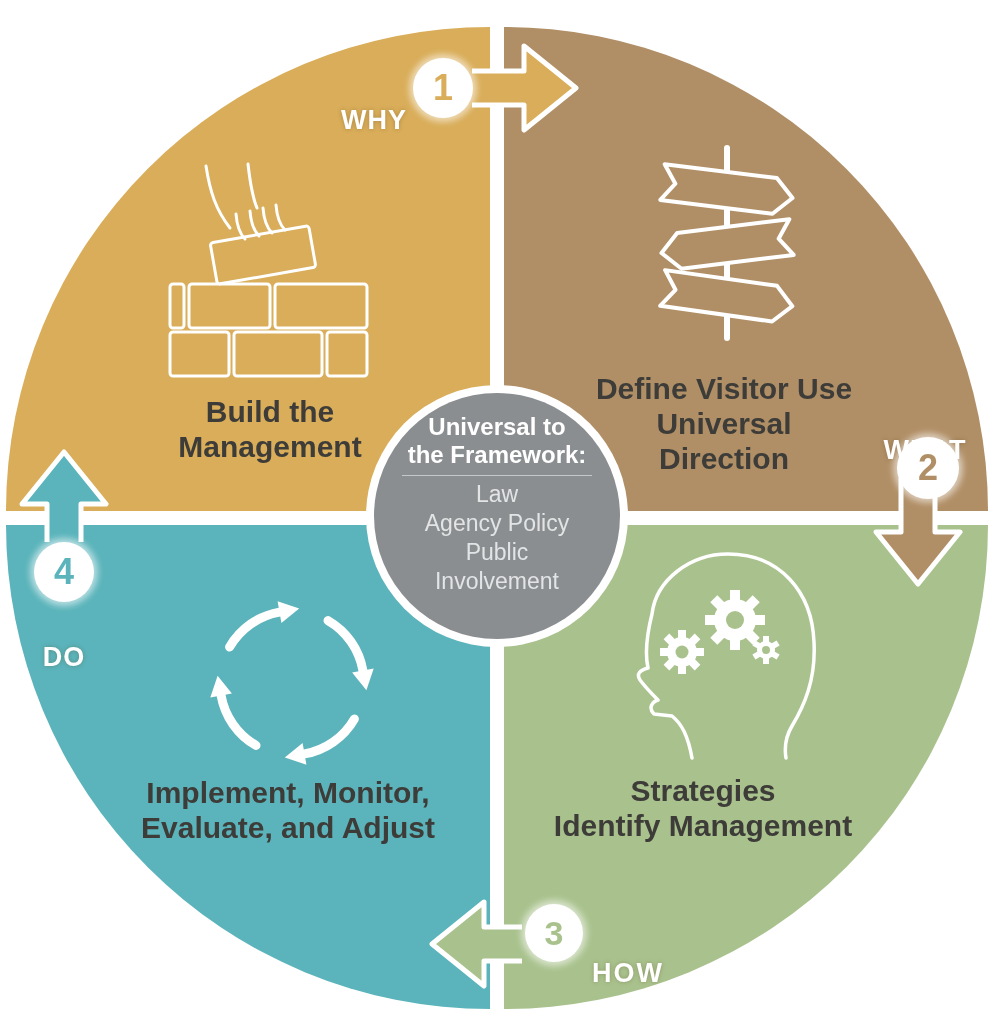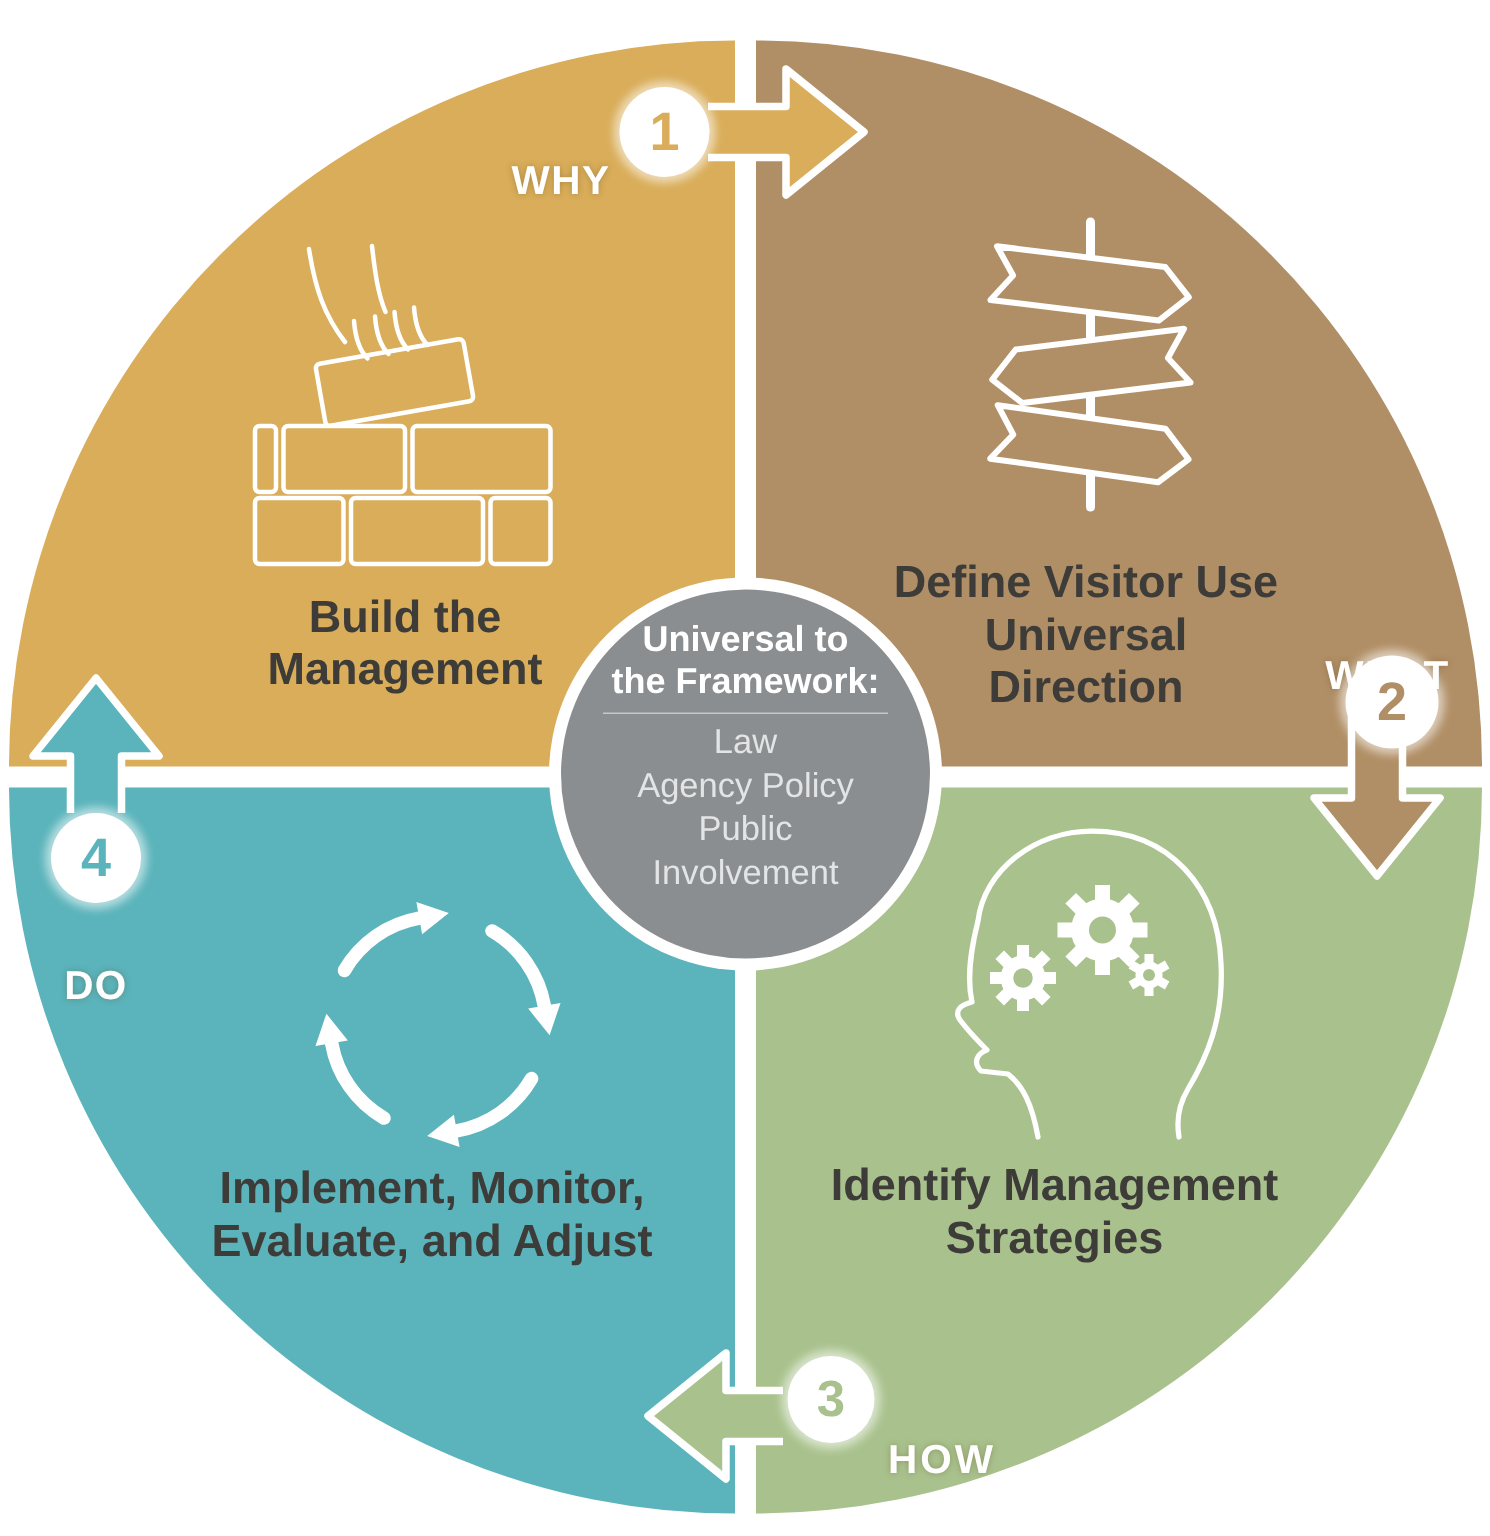--- a/index.html
+++ b/index.html
@@ -202,22 +202,22 @@
   <div class="q-label" style="left:120px;top:394px;width:300px;">
     <div>Build the</div>
     <div>Management</div>
   </div>
   <div class="q-label" style="left:574px;top:352px;width:300px;margin-top:19px;">
     <div>Define Visitor Use</div>
     <div>Universal</div>
     <div>Direction</div>
   </div>
   <div class="q-label" style="left:523px;top:773px;width:360px;">
+    <div>Strategies</div>
     <div>Identify Management</div>
-    <div>Strategies</div>
   </div>
   <div class="q-label" style="left:108px;top:775px;width:360px;">
     <div>Implement, Monitor,</div>
     <div>Evaluate, and Adjust</div>
   </div>
 
   <div class="q-word" style="left:320px;top:73px;width:87px;text-align:right;">WHY</div>
   <div class="q-word" style="left:865px;top:403px;width:120px;text-align:center;">WHAT</div>
   <div class="q-word" style="left:592px;top:926px;letter-spacing:2px;">HOW</div>
   <div class="q-word" style="left:24px;top:610px;width:80px;text-align:center;">DO</div>

